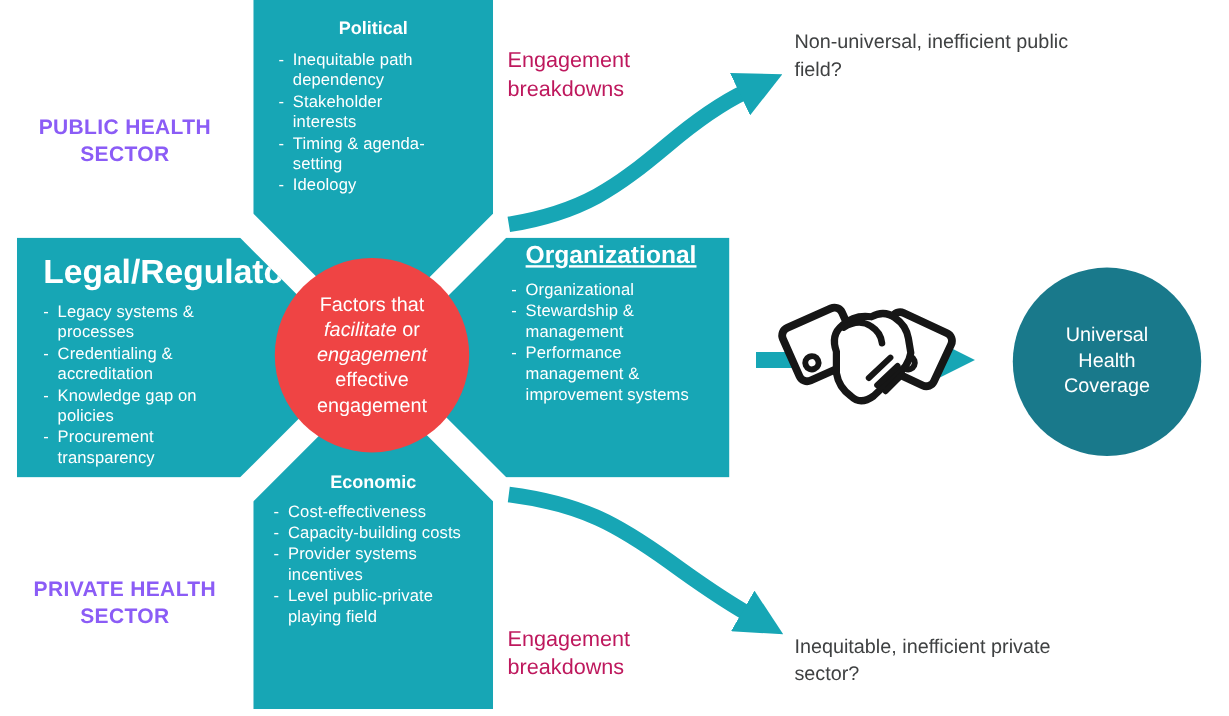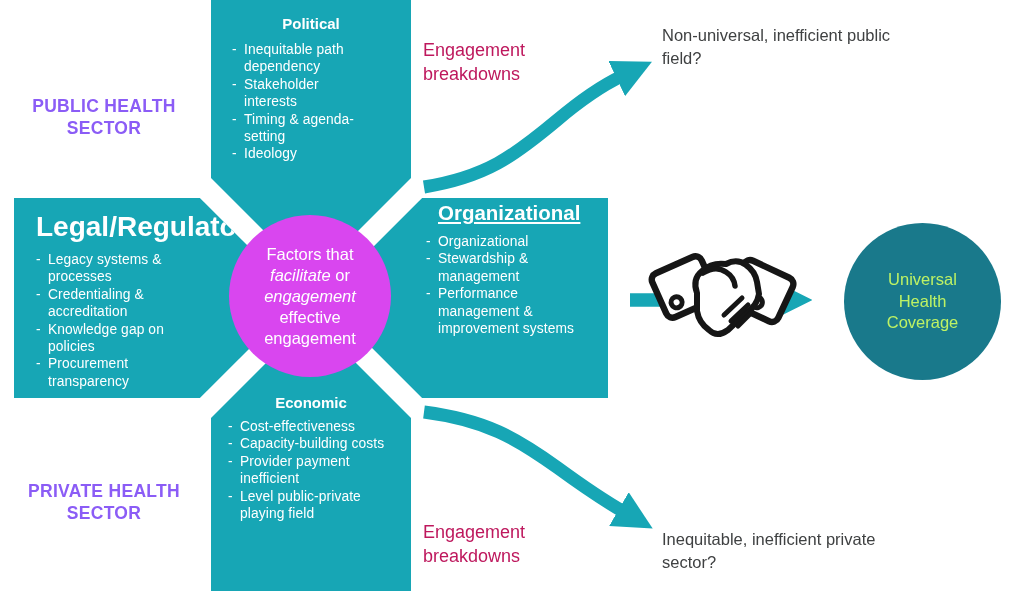--- a/index.html
+++ b/index.html
@@ -24,29 +24,29 @@
   .box-org .box-title{padding:3px 0 0 116px;font-size:20.5px;text-decoration:underline;}
   .items{font-size:13.8px;line-height:17.4px;letter-spacing:.1px;}
   .box-political .items{margin:9px 0 0 21px;width:134px;}
   .box-legal .items{margin:8px 0 0 22px;width:157px;}
   .box-org .items{margin:8px 0 0 104px;width:152px;}
   .box-econ .items{margin:7px 0 0 17px;width:174px;}
   .item{position:relative;padding-left:12px;}
   .item::before{content:"-";position:absolute;left:0;top:0;}
   
   .center-circle{position:absolute;left:229px;top:215px;width:162px;height:162px;
-    border-radius:50%;background:#d946ef;z-index:2;display:flex;flex-direction:column;
+    border-radius:50%;background:#ef4444;z-index:2;display:flex;flex-direction:column;
     justify-content:center;align-items:center;text-align:left;color:#fff;
     font-size:16.5px;line-height:21px;}
   .center-circle em{font-style:italic;}
   
   .uhc-circle{position:absolute;left:844px;top:223px;width:157px;height:157px;
     border-radius:50%;background:#19798b;z-index:2;display:flex;justify-content:center;
     align-items:center;}
-  .uhc-circle .uhc-text{width:112px;text-align:center;color:#bef264;font-size:16.5px;line-height:21.5px;}
+  .uhc-circle .uhc-text{width:112px;text-align:center;color:#ffffff;font-size:16.5px;line-height:21.5px;}
   
   .sector-label{position:absolute;width:192px;left:8px;text-align:center;
     font-weight:bold;font-size:17.5px;line-height:22px;letter-spacing:.3px;color:#8b5cf6;z-index:4;}
   .sector-public{top:95px;}
   .sector-private{top:480px;}
   .breakdown-label{position:absolute;left:423px;width:152px;font-weight:normal;
     font-size:18px;line-height:24px;color:#be185d;z-index:4;}
   .breakdown-top{top:38px;}
   .breakdown-bottom{top:520px;}
   .outcome{position:absolute;left:662px;width:252px;font-size:16.5px;line-height:23px;
@@ -88,21 +88,21 @@
       <div class="item">Stewardship &amp; management</div>
       <div class="item">Performance management &amp; improvement systems</div>
     </div>
   </div>
 
   <div class="box box-econ">
     <div class="box-title">Economic</div>
     <div class="items">
       <div class="item">Cost-effectiveness</div>
       <div class="item">Capacity-building costs</div>
-      <div class="item">Provider payment inefficient</div>
+      <div class="item">Provider systems incentives</div>
       <div class="item">Level public-private playing field</div>
     </div>
   </div>
 
   <div class="center-circle">
     <div>Factors that</div>
     <div><em>facilitate</em><span> or</span></div>
     <div><em>engagement</em></div>
     <div>effective</div>
     <div>engagement</div>

